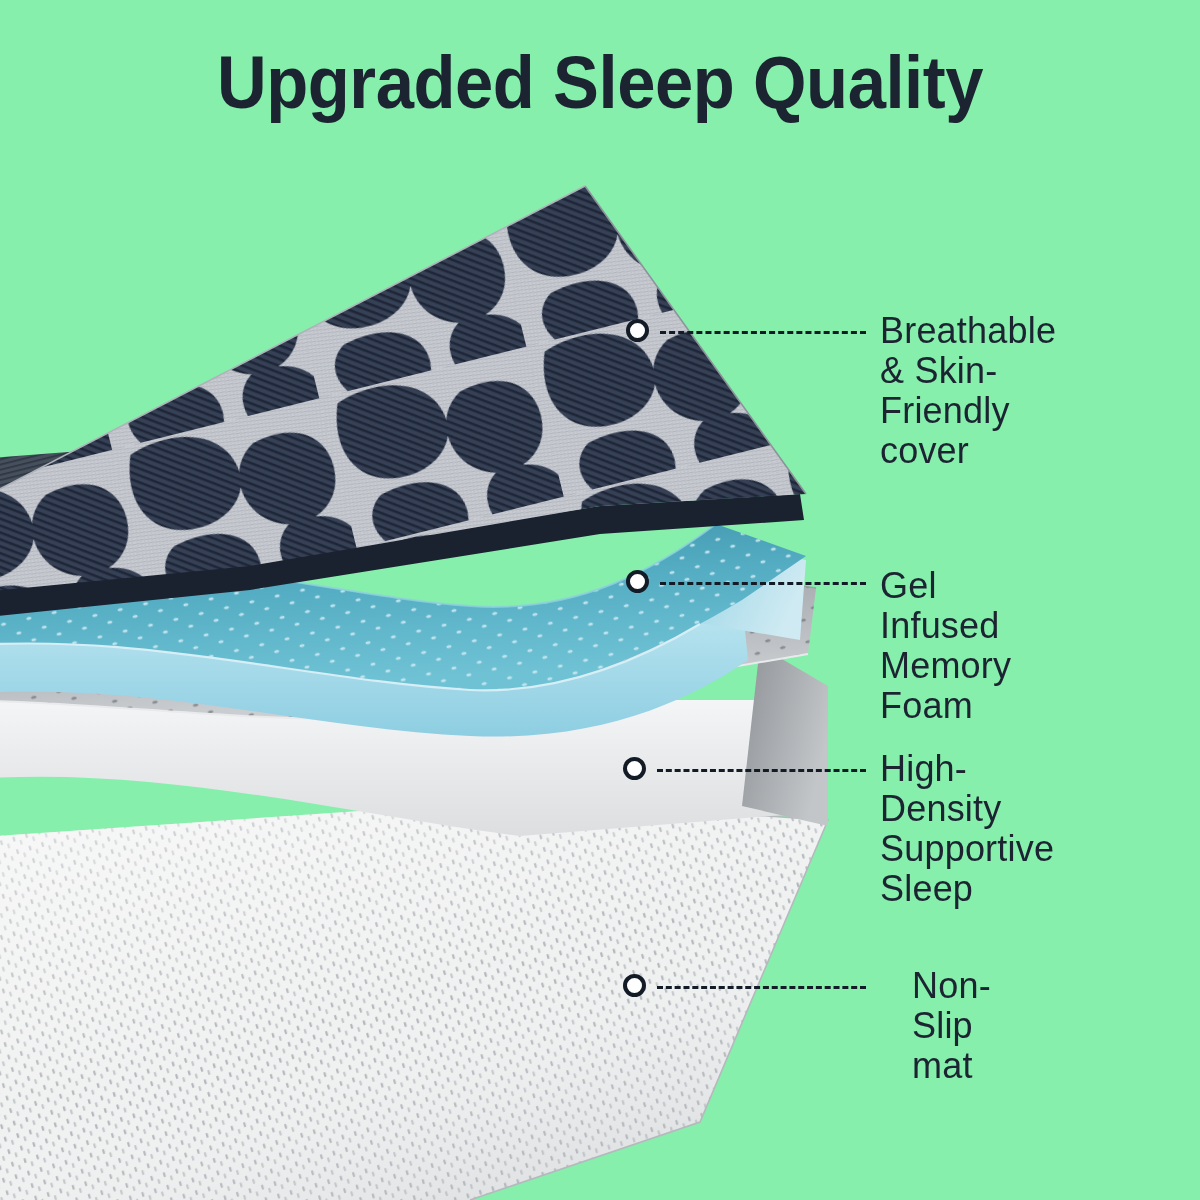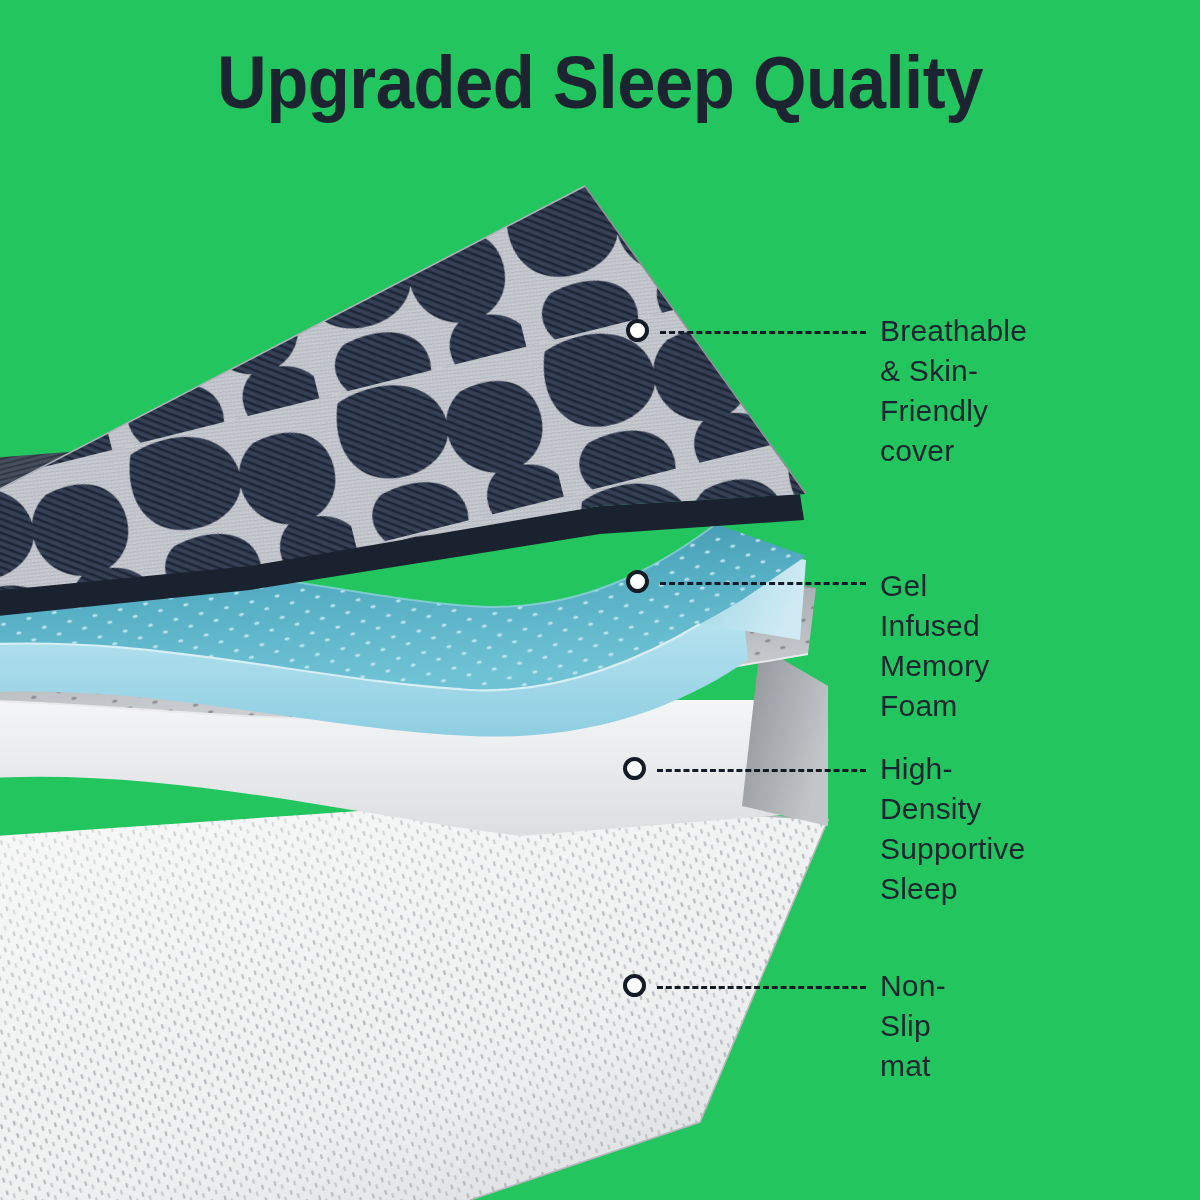--- a/index.html
+++ b/index.html
@@ -9,21 +9,21 @@
   body {
     width: 1200px;
     height: 1200px;
     overflow: hidden;
     font-family: "DejaVu Sans", sans-serif;
   }
   #stage {
     position: relative;
     width: 1200px;
     height: 1200px;
-    background: #22c55e;
+    background: #86efac;
     overflow: hidden;
   }
   #page-title {
     position: absolute;
     left: 0;
     top: 44px;
     width: 1200px;
     text-align: center;
     font-family: "Liberation Sans", sans-serif;
     font-weight: bold;
@@ -43,21 +43,21 @@
     height: 1200px;
   }
   .callout {
     position: absolute;
     left: 0;
     top: 0;
   }
   .callout-text {
     position: absolute;
     font-family: "Liberation Sans", sans-serif;
-    font-size: 30px;
+    font-size: 36px;
     line-height: 40px;
     color: #1b2430;
     letter-spacing: 0.2px;
     white-space: pre-line;
   }
   .marker {
     position: absolute;
     box-sizing: border-box;
     width: 23px;
     height: 23px;
@@ -217,16 +217,16 @@
   <div class="callout">
     <span class="marker" style="left:623px; top:757px;"></span>
     <span class="dash-line" style="left:657px; top:769px; width:209px;"></span>
     <span class="callout-text" style="left:880px; top:749px;">High-Density
 Supportive Sleep</span>
   </div>
 
   <div class="callout">
     <span class="marker" style="left:623px; top:974px;"></span>
     <span class="dash-line" style="left:657px; top:986px; width:209px;"></span>
-    <span class="callout-text" style="left:880px; top:966px;">Non-Slip mat</span>
+    <span class="callout-text" style="left:912px; top:966px;">Non-Slip mat</span>
   </div>
 
 </div>
 
 </body></html>

